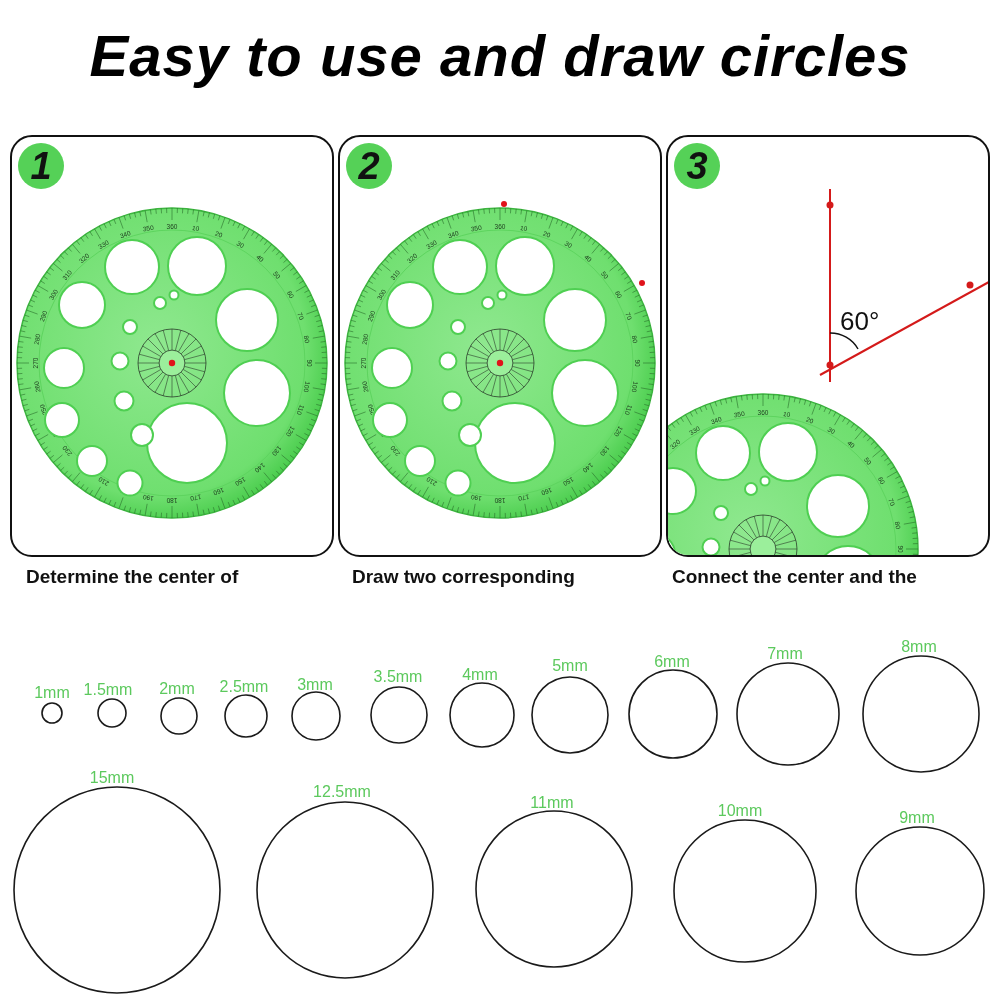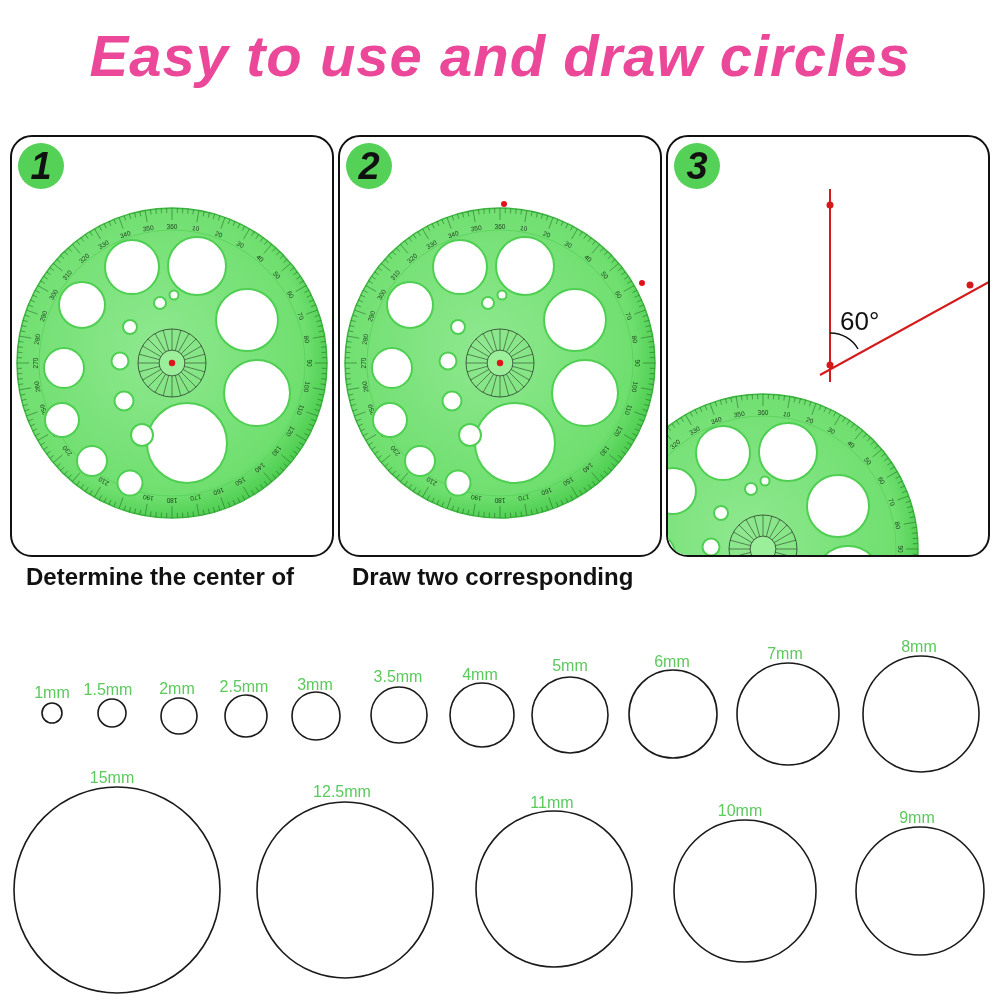--- a/index.html
+++ b/index.html
@@ -1,34 +1,34 @@
 <!DOCTYPE html>
 <html><head>
 <meta charset="utf-8">
 <style>
   html, body { margin: 0; padding: 0; background: #ffffff; }
   body { width: 1000px; height: 1000px; position: relative; overflow: hidden; font-family: "Liberation Sans", sans-serif; }
   .title {
     position: absolute; left: 0; top: 22px; width: 1000px; text-align: center;
     font-family: "Liberation Sans", sans-serif; font-weight: bold; font-style: italic;
-    font-size: 58px; color: #ec4899; letter-spacing: 1px;
+    font-size: 58px; color: #000000; letter-spacing: 1px;
   }
   .panel {
     position: absolute; top: 135px; width: 320px; height: 418px;
     border: 2px solid #111; border-radius: 22px; background: #fff; overflow: hidden;
   }
   .badge {
     position: absolute; left: 6px; top: 6px; width: 46px; height: 46px; border-radius: 50%;
     background: #55d157; color: #111; font-weight: bold; font-style: italic;
     font-size: 38px; line-height: 46px; text-align: center;
     font-family: "Liberation Sans", sans-serif;
   }
   .panel svg { position: absolute; left: 0; top: 0; }
   .caption {
-    position: absolute; top: 562px; font-size: 24px; font-weight: bold; color: #111; line-height: 29px;
+    position: absolute; top: 562px; font-size: 19px; font-weight: bold; color: #111; line-height: 29px;
     font-family: "Liberation Sans", sans-serif;
   }
   .caption span { display: block; }
   .circles { position: absolute; left: 0; top: 0; width: 1000px; height: 1000px; }
   .clabel { font-family: "Liberation Sans", sans-serif; fill: #5cc95d; }
 </style>
 </head>
 <body>
 
 <div class="title">Easy to use and draw circles</div>
@@ -871,20 +871,21 @@
   <div class="badge">3</div>
 </div>
 
 <div class="caption" style="left:26px;">
   <span>Determine the center of</span>
 </div>
 <div class="caption" style="left:352px;">
   <span>Draw two corresponding</span>
 </div>
 <div class="caption" style="left:672px;">
+  <span>Connect the center and the</span>
 </div>
 
 <svg class="circles" width="1000" height="1000">
   <g fill="none" stroke="#1a1a1a" stroke-width="1.6">
     <circle cx="52" cy="713" r="10"></circle>
     <circle cx="112" cy="713" r="14"></circle>
     <circle cx="179" cy="716" r="18"></circle>
     <circle cx="246" cy="716" r="21"></circle>
     <circle cx="316" cy="716" r="24"></circle>
     <circle cx="399" cy="715" r="28"></circle>

